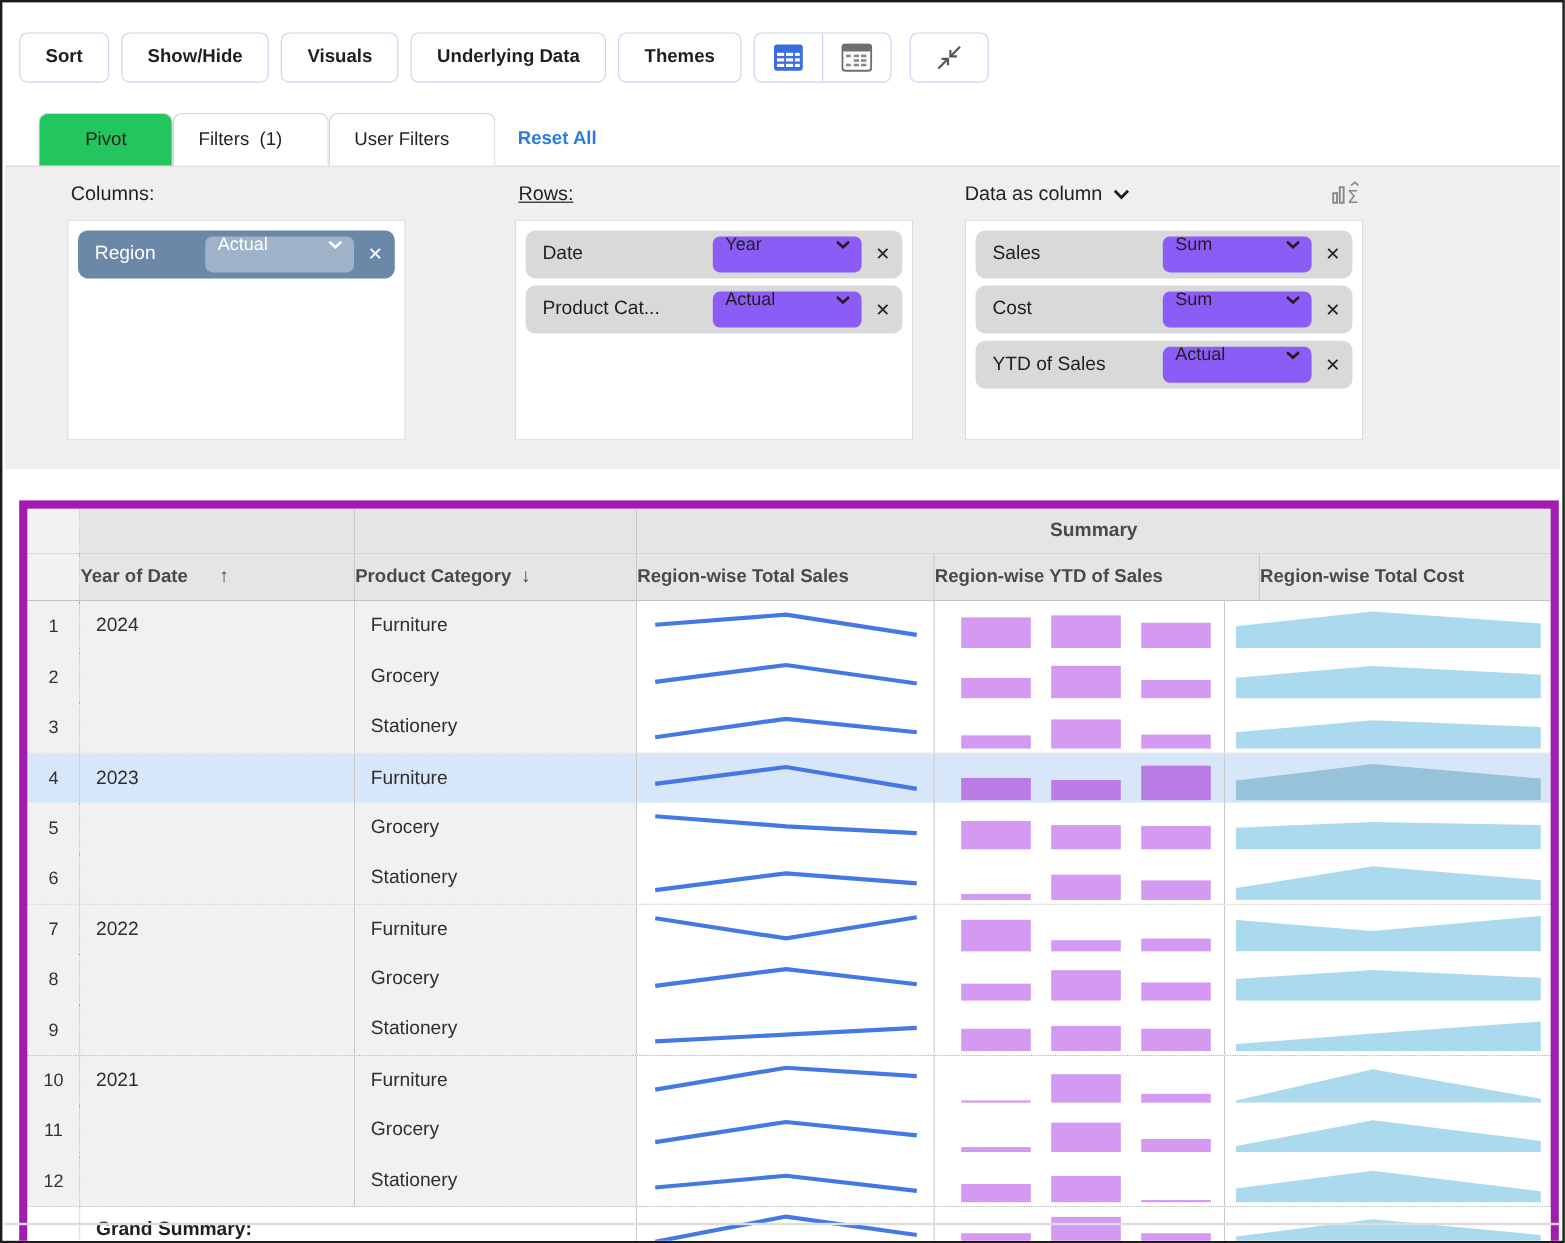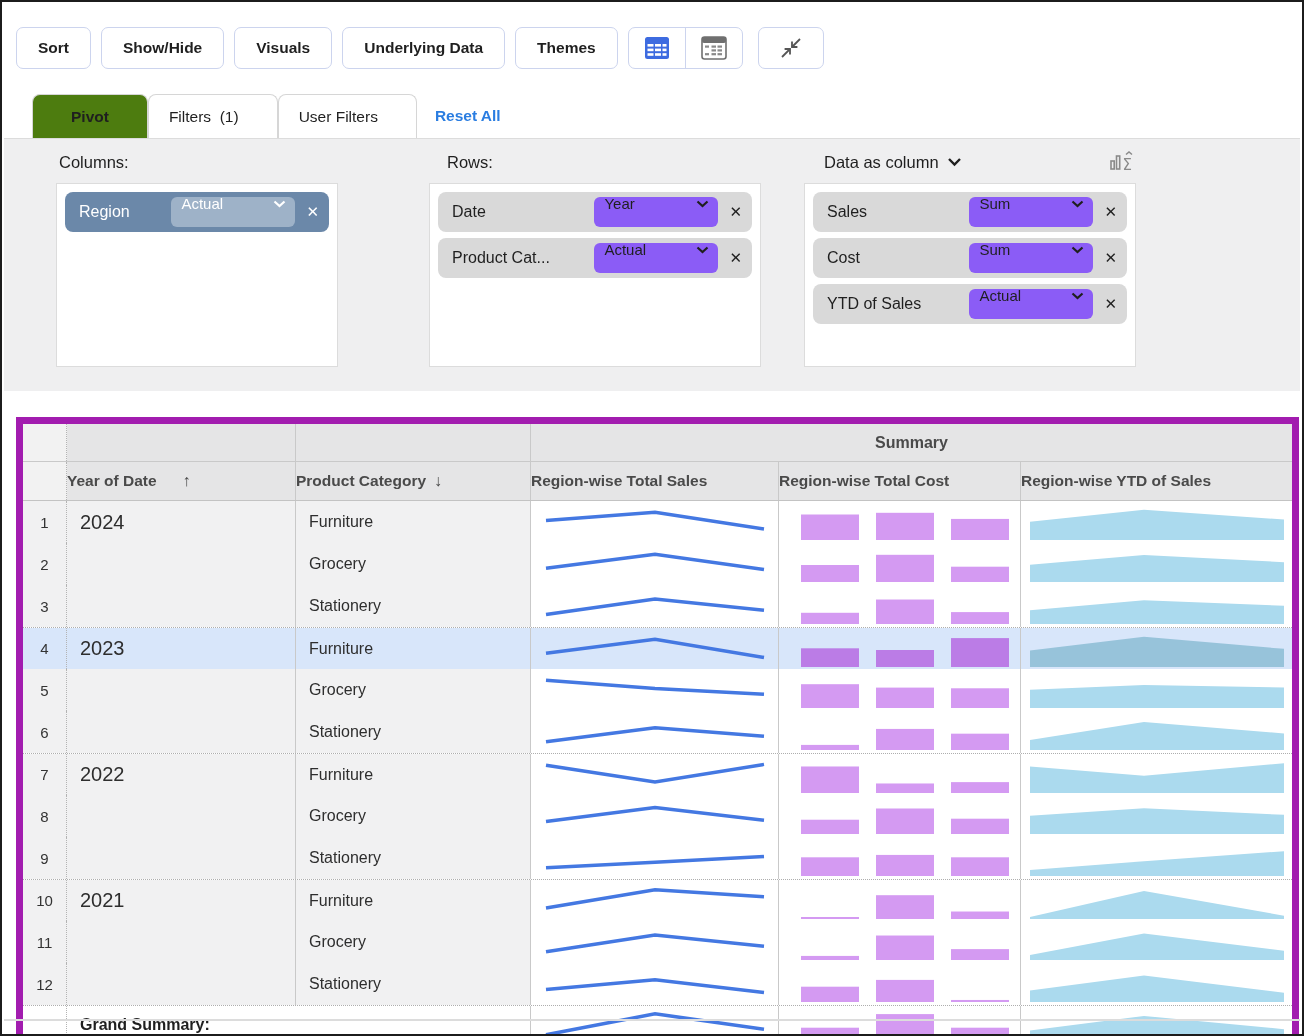--- a/index.html
+++ b/index.html
@@ -19,45 +19,45 @@
   .icon-cell{width:56px;height:40px;display:flex;align-items:center;justify-content:center;}
   .icon-cell + .icon-cell{border-left:1px solid #ccd4ee;}
   .icon-btn{width:64px;height:40px;border:1px solid #ccd4ee;border-radius:7px;background:#fff;
     display:flex;align-items:center;justify-content:center;margin-left:5px;}
   
   .tabs{position:absolute;left:30px;top:92px;display:flex;align-items:stretch;height:44px;z-index:2;}
   .tab{
     box-sizing:border-box;border:1px solid #d6d6d6;border-bottom:none;border-radius:8px 8px 0 0;
     padding:0 38px;display:flex;align-items:center;font-size:15.5px;background:#fff;white-space:pre;
   }
-  .tab.active{background:#4d7c0f;font-weight:700;text-align:center;}
+  .tab.active{background:#22c55e;font-weight:400;text-align:center;}
   .tab + .tab{margin-left:0px;padding-left:20px;}
   .reset-link{display:flex;align-items:center;padding:0 8px 0 18px;font-size:15.5px;font-weight:700;color:#2a7de1;}
   
   .config{position:absolute;left:2px;right:2px;top:136px;height:252px;background:#efeff0;border-top:1px solid #dcdcdc;}
   .plabel{position:absolute;top:14px;font-size:16.5px;color:#1f1f1f;}
   .pbox{position:absolute;top:44px;height:184px;background:#fff;border:1px solid #dcdcdc;box-sizing:border-box;}
   .chip{display:flex;align-items:center;height:40px;border-radius:8px;padding:0 8px 0 14px;margin:8px 8px 0 8px;font-size:16px;}
   .chip .fld{flex:1;overflow:hidden;white-space:nowrap;}
   .dd{display:flex;align-items:center;justify-content:space-between;width:124px;height:30px;border-radius:6px;
       padding:0 9px 17px 10px;font-size:15px;box-sizing:border-box;flex:none;}
   .chip .x{margin:0 2px 0 11px;font-size:15px;font-weight:700;}
   .chip.blue{background:#6b88a9;color:#fff;}
   .chip.blue .dd{background:#9eb2c8;color:#fff;}
   .chip.gray{background:#d9d9d9;color:#1f1f1f;}
   .chip.gray .dd{background:#8b5cf6;color:#1f1f1f;}
   .data-head{position:absolute;left:800px;top:12px;width:332px;display:flex;align-items:center;}
-  .data-head .txt{font-size:16.5px;margin-right:8px;margin-left:20px;}
+  .data-head .txt{font-size:16.5px;margin-right:8px;}
   
   .ptable{position:absolute;left:14px;top:415px;width:1269px;border:7px solid #a21caf;box-sizing:content-box;background:#fff;}
   .trow{display:flex;box-sizing:border-box;}
   .c{box-sizing:border-box;border-right:1px solid #c9c9c9;display:flex;align-items:center;overflow:hidden;}
   .c:last-child{border-right:none;}
   .c.num{width:44px;justify-content:center;font-size:15px;color:#333;border-right:1px dotted #b3b3b3;}
-  .c.year{width:229px;padding-left:13px;font-size:20px;color:#2e2e2e;}
+  .c.year{width:229px;padding-left:13px;font-size:16px;color:#2e2e2e;}
   .c.product{width:235px;padding-left:13px;font-size:16px;color:#2e2e2e;}
   .c.sales{width:248px;justify-content:center;}
   .c.cost{width:242px;justify-content:center;}
   .c.ytd{width:271px;justify-content:center;}
   .hrow1{height:38px;border-bottom:1px solid #c9c9c9;}
   .hrow1 .c{background:#e5e5e6;}
   .hrow1 .c.num{background:#f2f2f2;}
   .hrow2{height:39px;border-bottom:1px solid #c3c3c3;}
   .hrow2 .c{background:#e5e5e6;justify-content:flex-start;font-size:15.5px;font-weight:700;color:#4a4a4a;padding-left:0;}
   .hrow2 .c.num{background:#f2f2f2;}
@@ -138,21 +138,21 @@
       <span class="dd">
         <span>Actual</span>
         <svg width="13" height="8" viewBox="0 0 13 8" fill="none" stroke="currentColor" stroke-width="2.2">
             <path d="M1.5 1.5 L6.5 6 L11.5 1.5"></path>
           </svg>
       </span>
       <span class="x">✕</span>
     </div>
   </div>
 
-  <div class="plabel" style="left:443px;">Rows:</div>
+  <div class="plabel" style="left:428px;text-decoration:underline;">Rows:</div>
   <div class="pbox" style="left:425px;width:332px;">
     <div class="chip gray">
       <span class="fld">Date</span>
       <span class="dd">
         <span>Year</span>
         <svg width="13" height="8" viewBox="0 0 13 8" fill="none" stroke="currentColor" stroke-width="2.2">
             <path d="M1.5 1.5 L6.5 6 L11.5 1.5"></path>
           </svg>
       </span>
       <span class="x">✕</span>
@@ -227,22 +227,22 @@
     <div class="c num"></div>
     <div class="c year">
       <span>Year of Date</span>
       <span class="sort-arrow">↑</span>
     </div>
     <div class="c product">
       <span>Product Category</span>
       <span class="sort-arrow" style="margin-left:8px;">↓</span>
     </div>
     <div class="c sales">Region-wise Total Sales</div>
+    <div class="c ytd">Region-wise YTD of Sales</div>
     <div class="c cost">Region-wise Total Cost</div>
-    <div class="c ytd">Region-wise YTD of Sales</div>
   </div>
   <div id="tbody">
       <div class="trow drow">
         <div class="c num">1</div>
         <div class="c year">2024</div>
         <div class="c product">Furniture</div>
         <div class="c sales">
           <svg width="230" height="34" viewBox="0 0 230 34">
             <polyline points="6,15.599999999999998 115,7.200000000000001 224,24" fill="none" stroke="#4478e2" stroke-width="3.5"></polyline>
           </svg>

